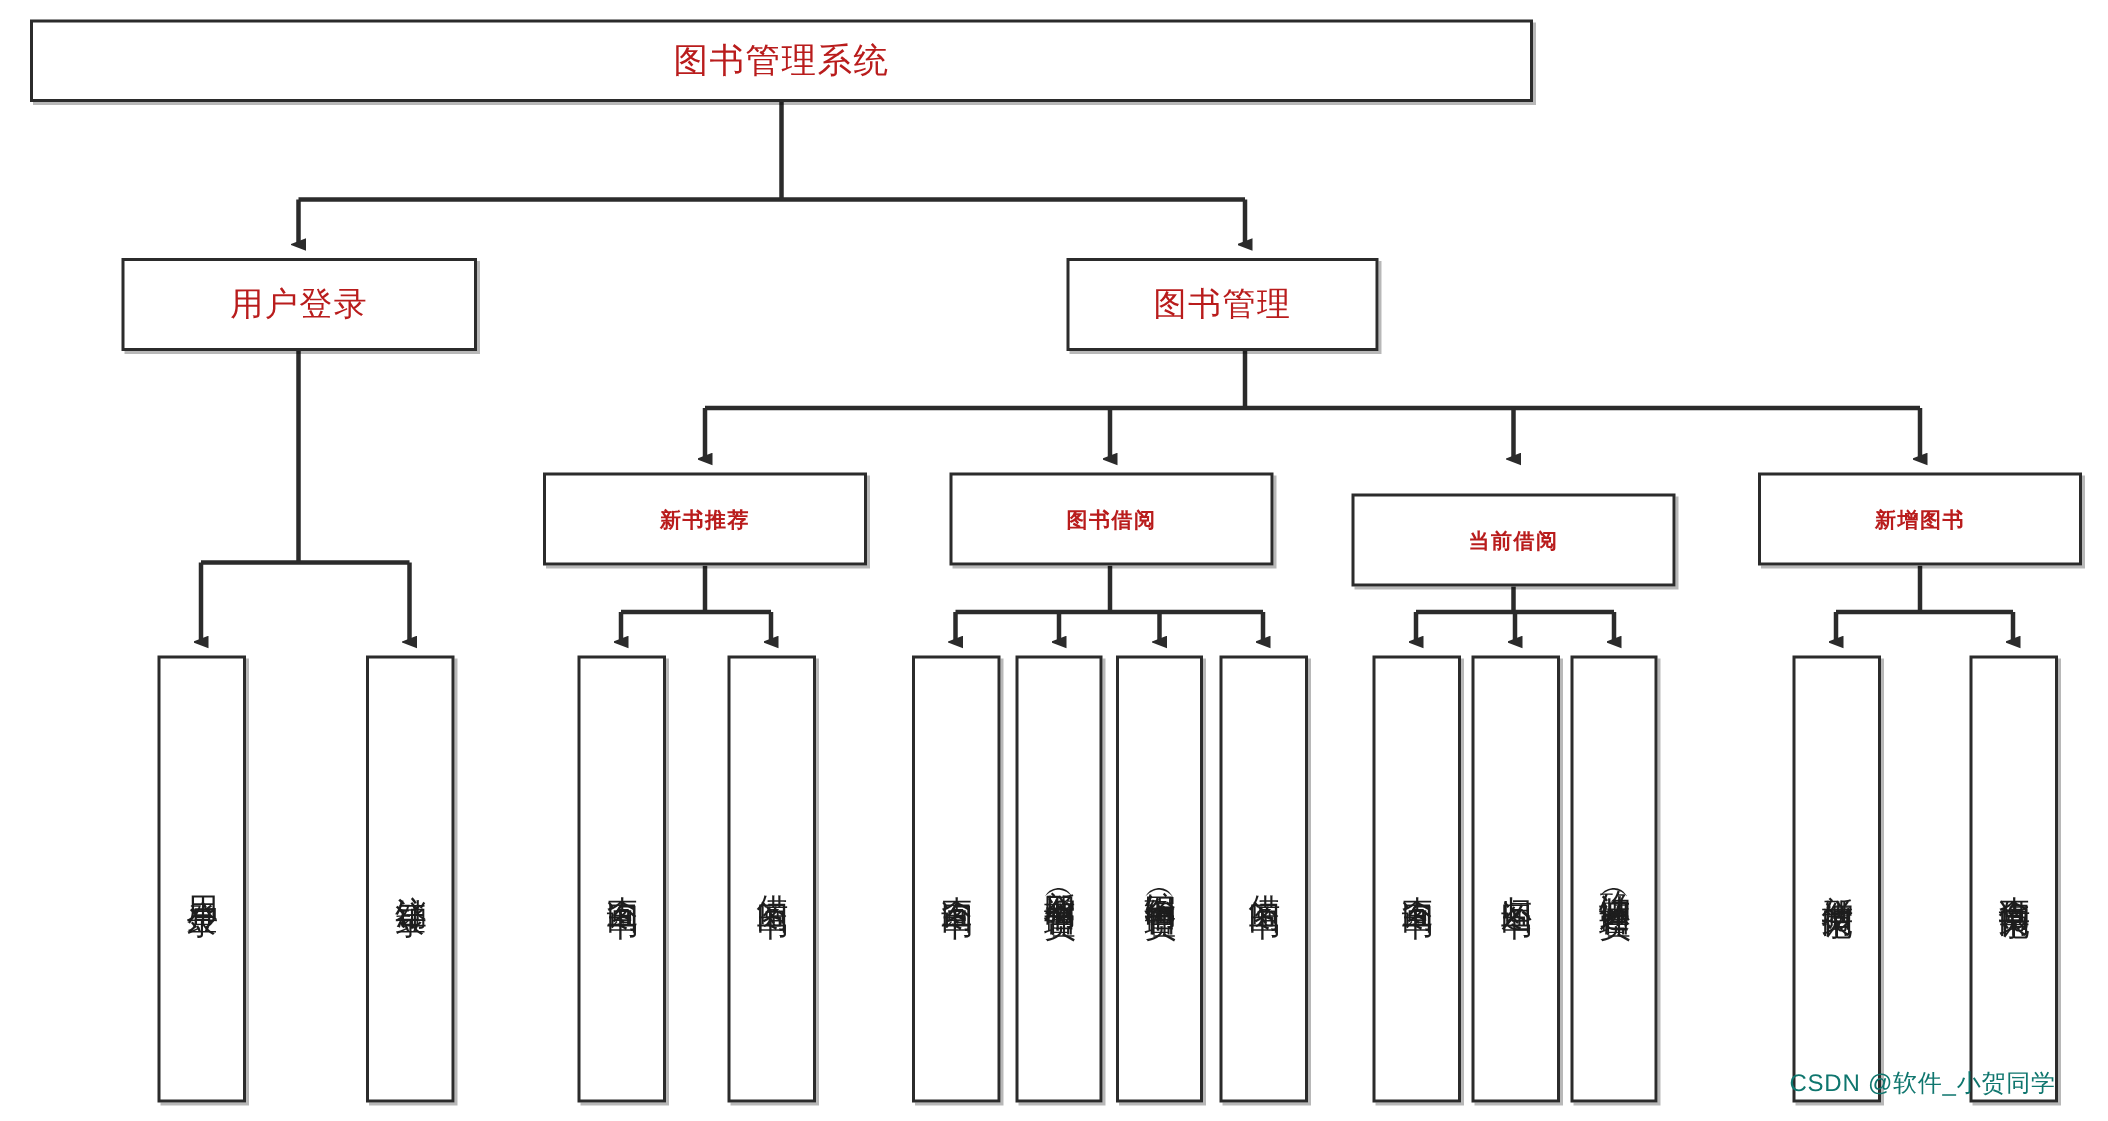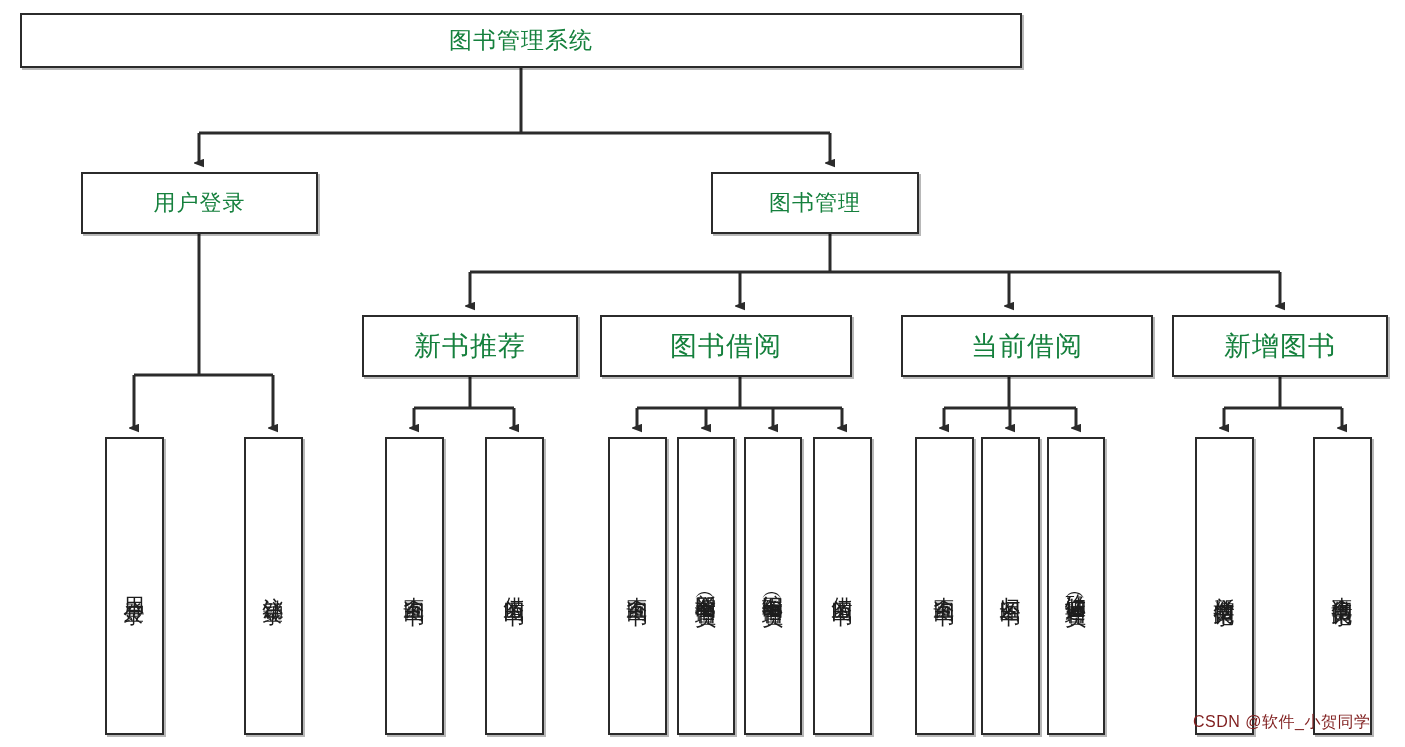--- a/index.html
+++ b/index.html
@@ -13,26 +13,26 @@
 
   .nodebox{
     position:absolute;
     background:#ffffff;
     border:2px solid #2b2b2b;
     box-sizing:border-box;
     box-shadow:2px 2px 0 0 rgba(0,0,0,0.28);
     display:flex;align-items:center;justify-content:center;
   }
   .nodebox .lbl{
-    font-size:22px;color:#15803d;line-height:1.2;
+    font-size:22px;color:#b91c1c;line-height:1.2;
     letter-spacing:1px;white-space:nowrap;
   }
   .nodebox.root .lbl{font-size:23px;}
   .nodebox.lvl2 .lbl{font-size:22px;}
-  .nodebox.lvl3 .lbl{font-size:27px;}
+  .nodebox.lvl3 .lbl{font-size:14px;font-weight:bold;}
 
   .leafbox{
     position:absolute;
     background:#ffffff;
     border:2px solid #2b2b2b;
     box-sizing:border-box;
     box-shadow:2px 2px 0 0 rgba(0,0,0,0.28);
     display:flex;align-items:center;justify-content:center;
     overflow:hidden;
   }
@@ -41,21 +41,21 @@
     text-orientation:upright;
     font-size:21px;color:#1d1d1d;
     letter-spacing:3px;
     line-height:1;
     white-space:nowrap;
   }
   .leafbox.tall .vlbl{font-size:21px;letter-spacing:2px;}
 
   #watermark{
     position:absolute;left:1193px;top:712px;
-    font-size:16px;color:#7f1d1d;
+    font-size:16px;color:#0f766e;
     letter-spacing:0.5px;white-space:nowrap;
     user-select:none;
   }
 </style>
 </head>
 <body>
 
 <div id="stage">
 
   <svg id="diagram" viewBox="0 0 1405 747" xmlns="http://www.w3.org/2000/svg">
@@ -116,24 +116,24 @@
   <div class="nodebox lvl2" style="left:81px;top:172px;width:237px;height:62px;">
     <span class="lbl">用户登录</span>
   </div>
   <div class="nodebox lvl2" style="left:711px;top:172px;width:208px;height:62px;">
     <span class="lbl">图书管理</span>
   </div>
 
   <div class="nodebox lvl3" style="left:362px;top:315px;width:216px;height:62px;">
     <span class="lbl">新书推荐</span>
   </div>
-  <div class="nodebox lvl3" style="left:600px;top:315px;width:252px;height:62px;">
+  <div class="nodebox lvl3" style="left:633px;top:315px;width:216px;height:62px;">
     <span class="lbl">图书借阅</span>
   </div>
-  <div class="nodebox lvl3" style="left:901px;top:315px;width:252px;height:62px;">
+  <div class="nodebox lvl3" style="left:901px;top:329px;width:216px;height:62px;">
     <span class="lbl">当前借阅</span>
   </div>
   <div class="nodebox lvl3" style="left:1172px;top:315px;width:216px;height:62px;">
     <span class="lbl">新增图书</span>
   </div>
 
   <div class="leafbox" style="left:105px;top:437px;width:59px;height:298px;">
     <span class="vlbl">用户登录</span>
   </div>
   <div class="leafbox" style="left:244px;top:437px;width:59px;height:298px;">

